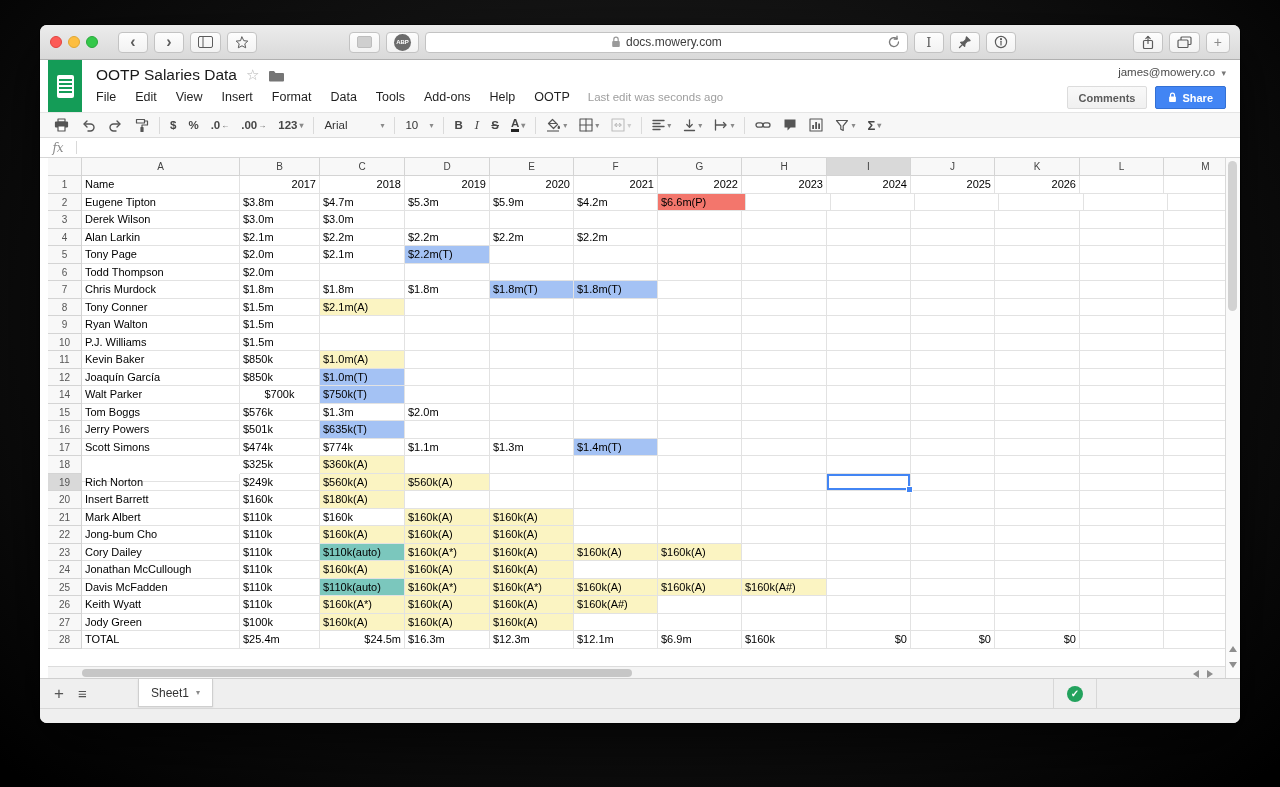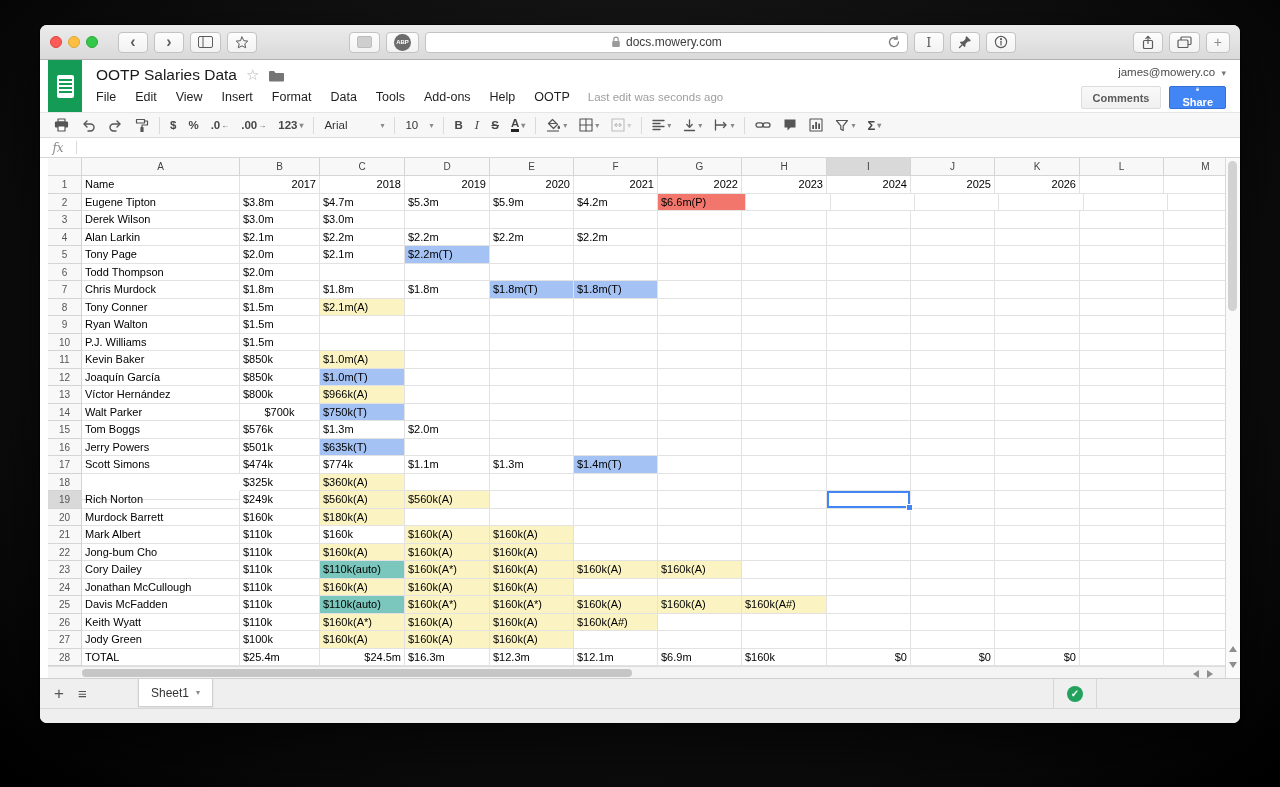--- a/index.html
+++ b/index.html
@@ -47,21 +47,21 @@
   .menu-item { font-size:12.5px; color:#1f1f1f; cursor:default; }
   .lastedit { font-size:11.5px; color:#9e9e9e; margin-left:18px; }
   .account { position:absolute; right:14px; top:6px; font-size:11.5px; color:#4a4a4a; }
   .account .caret{ font-size:9px; color:#777; margin-left:3px;}
   .hdrbtns { position:absolute; right:14px; top:26px; display:flex; gap:8px; }
   .btn-comments { height:23px; padding:0 11px; font-size:11px; font-weight:bold; color:#5a5a5a;
                   background:linear-gradient(#f9f9f9,#f0f0f0); border:1px solid #dcdcdc;
                   border-radius:2px; display:flex; align-items:center; }
   .btn-share { height:23px; padding:0 12px; font-size:11px; font-weight:bold; color:#fff;
                background:#4285f4; border:1px solid #3370d4; border-radius:2px;
-               display:flex; align-items:center; gap:5px;flex-direction:column; }
+               display:flex; align-items:center; gap:5px; }
 
   
   .toolbar { height:26px; background:#f7f7f7; border-top:1px solid #e5e5e5; border-bottom:1px solid #dcdcdc;
              display:flex; align-items:center; padding:0 8px; color:#474747; }
   .ti { height:22px; padding:0 6px; display:flex; align-items:center; gap:2px; font-size:11.5px; }
   .ti.txt { font-weight:bold; }
   .tsep { width:1px; height:17px; background:#dadada; margin:0 4px; }
   .caret { font-size:8px; color:#8a8a8a; }
   .ddl { font-size:11.5px; color:#333; }
   .fontbox { width:72px; justify-content:space-between; }
@@ -622,36 +622,20 @@
         <div class="gcell" style="width: 84px;"></div>
         <div class="gcell" style="width: 84px;"></div>
         <div class="gcell" style="width: 85px;"></div>
         <div class="gcell" style="width: 84px;"></div>
         <div class="gcell" style="width: 84px;"></div>
         <div class="gcell" style="width: 85px;"></div>
         <div class="gcell" style="width: 84px;"></div>
         <div class="gcell" style="width: 84px;"></div>
       </div>
       <div class="grow">
-        <div class="gcell rownum">13</div>
-        <div class="gcell" style="width: 158px;">Víctor Hernández</div>
-        <div class="gcell" style="width: 80px;">$800k</div>
-        <div class="gcell" style="width: 85px; background: rgb(251, 244, 194);">$966k(A)</div>
-        <div class="gcell" style="width: 85px;"></div>
-        <div class="gcell" style="width: 84px;"></div>
-        <div class="gcell" style="width: 84px;"></div>
-        <div class="gcell" style="width: 84px;"></div>
-        <div class="gcell" style="width: 85px;"></div>
-        <div class="gcell" style="width: 84px;"></div>
-        <div class="gcell" style="width: 84px;"></div>
-        <div class="gcell" style="width: 85px;"></div>
-        <div class="gcell" style="width: 84px;"></div>
-        <div class="gcell" style="width: 84px;"></div>
-      </div>
-      <div class="grow">
         <div class="gcell rownum">14</div>
         <div class="gcell" style="width: 158px;">Walt Parker</div>
         <div class="gcell" style="width: 80px; text-align: center;">$700k</div>
         <div class="gcell" style="width: 85px; background: rgb(164, 194, 244);">$750k(T)</div>
         <div class="gcell" style="width: 85px;"></div>
         <div class="gcell" style="width: 84px;"></div>
         <div class="gcell" style="width: 84px;"></div>
         <div class="gcell" style="width: 84px;"></div>
         <div class="gcell" style="width: 85px;"></div>
         <div class="gcell" style="width: 84px;"></div>
@@ -735,21 +719,21 @@
         <div class="gcell" style="width: 84px;"></div>
         <div class="gcell" style="width: 85px;"></div>
         <div class="gcell selcell" style="width: 84px;"></div>
         <div class="gcell" style="width: 84px;"></div>
         <div class="gcell" style="width: 85px;"></div>
         <div class="gcell" style="width: 84px;"></div>
         <div class="gcell" style="width: 84px;"></div>
       </div>
       <div class="grow">
         <div class="gcell rownum">20</div>
-        <div class="gcell" style="width: 158px;">Murdock Barrett</div>
+        <div class="gcell" style="width: 158px;">Insert Barrett</div>
         <div class="gcell" style="width: 80px;">$160k</div>
         <div class="gcell" style="width: 85px; background: rgb(251, 244, 194);">$180k(A)</div>
         <div class="gcell" style="width: 85px;"></div>
         <div class="gcell" style="width: 84px;"></div>
         <div class="gcell" style="width: 84px;"></div>
         <div class="gcell" style="width: 84px;"></div>
         <div class="gcell" style="width: 85px;"></div>
         <div class="gcell" style="width: 84px;"></div>
         <div class="gcell" style="width: 84px;"></div>
         <div class="gcell" style="width: 85px;"></div>

